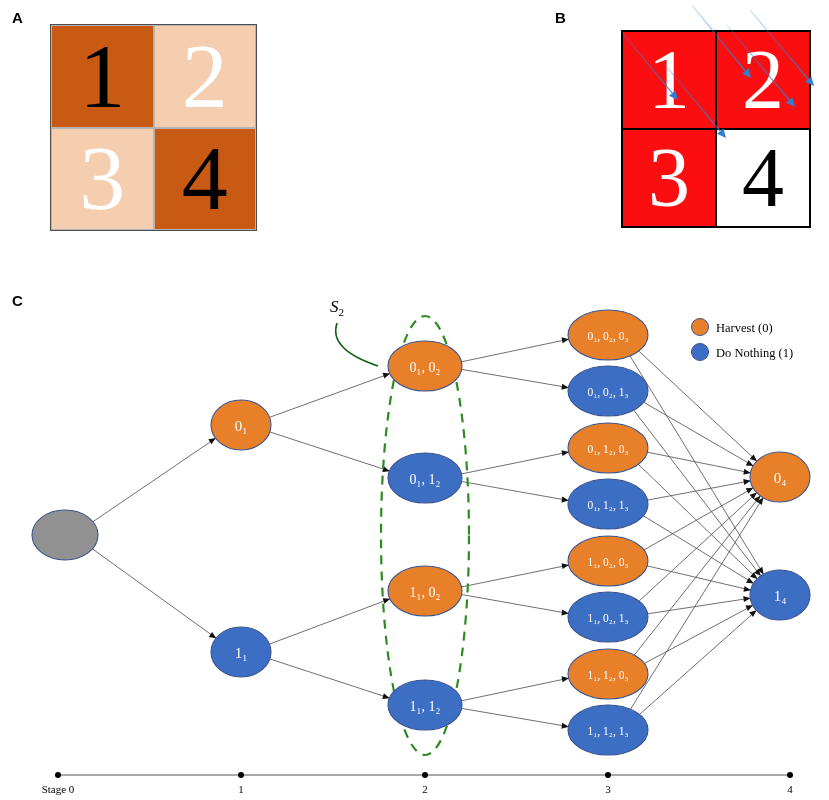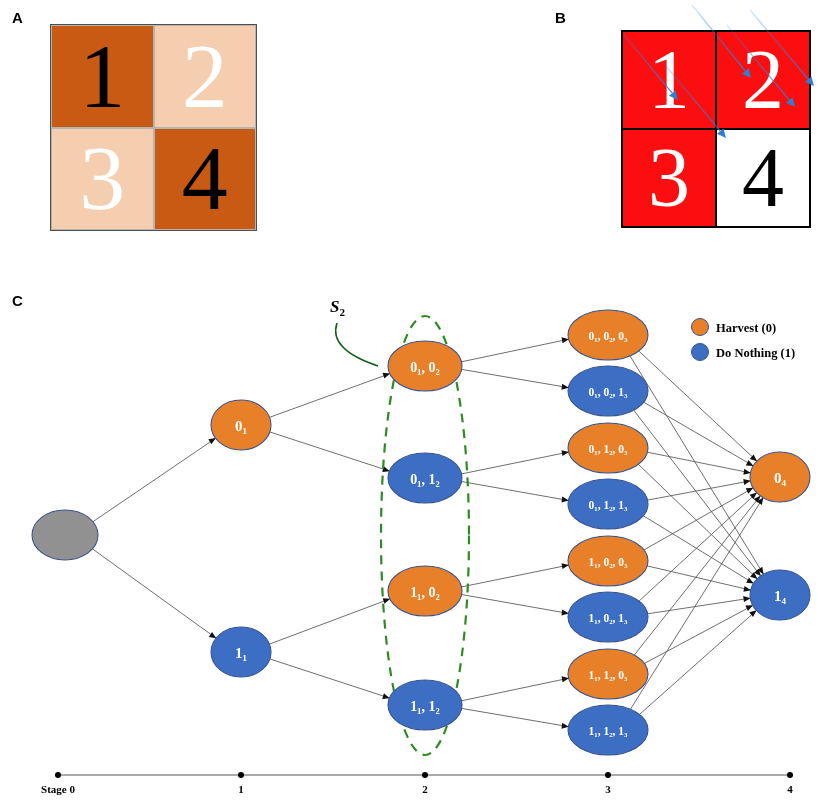--- a/index.html
+++ b/index.html
@@ -71,21 +71,20 @@
     height: 250px;
     pointer-events: none;
   }
   
   #panelC {
     position: absolute;
     left: 0;
     top: 255px;
     width: 792px;
     height: 545px;
-    font-weight: bold;
   }
   #tree-svg {
     position: absolute;
     left: 0;
     top: 0;
     width: 829px;
     height: 545px;
   }
   .node-label {
     font-family: "Liberation Serif", serif;

